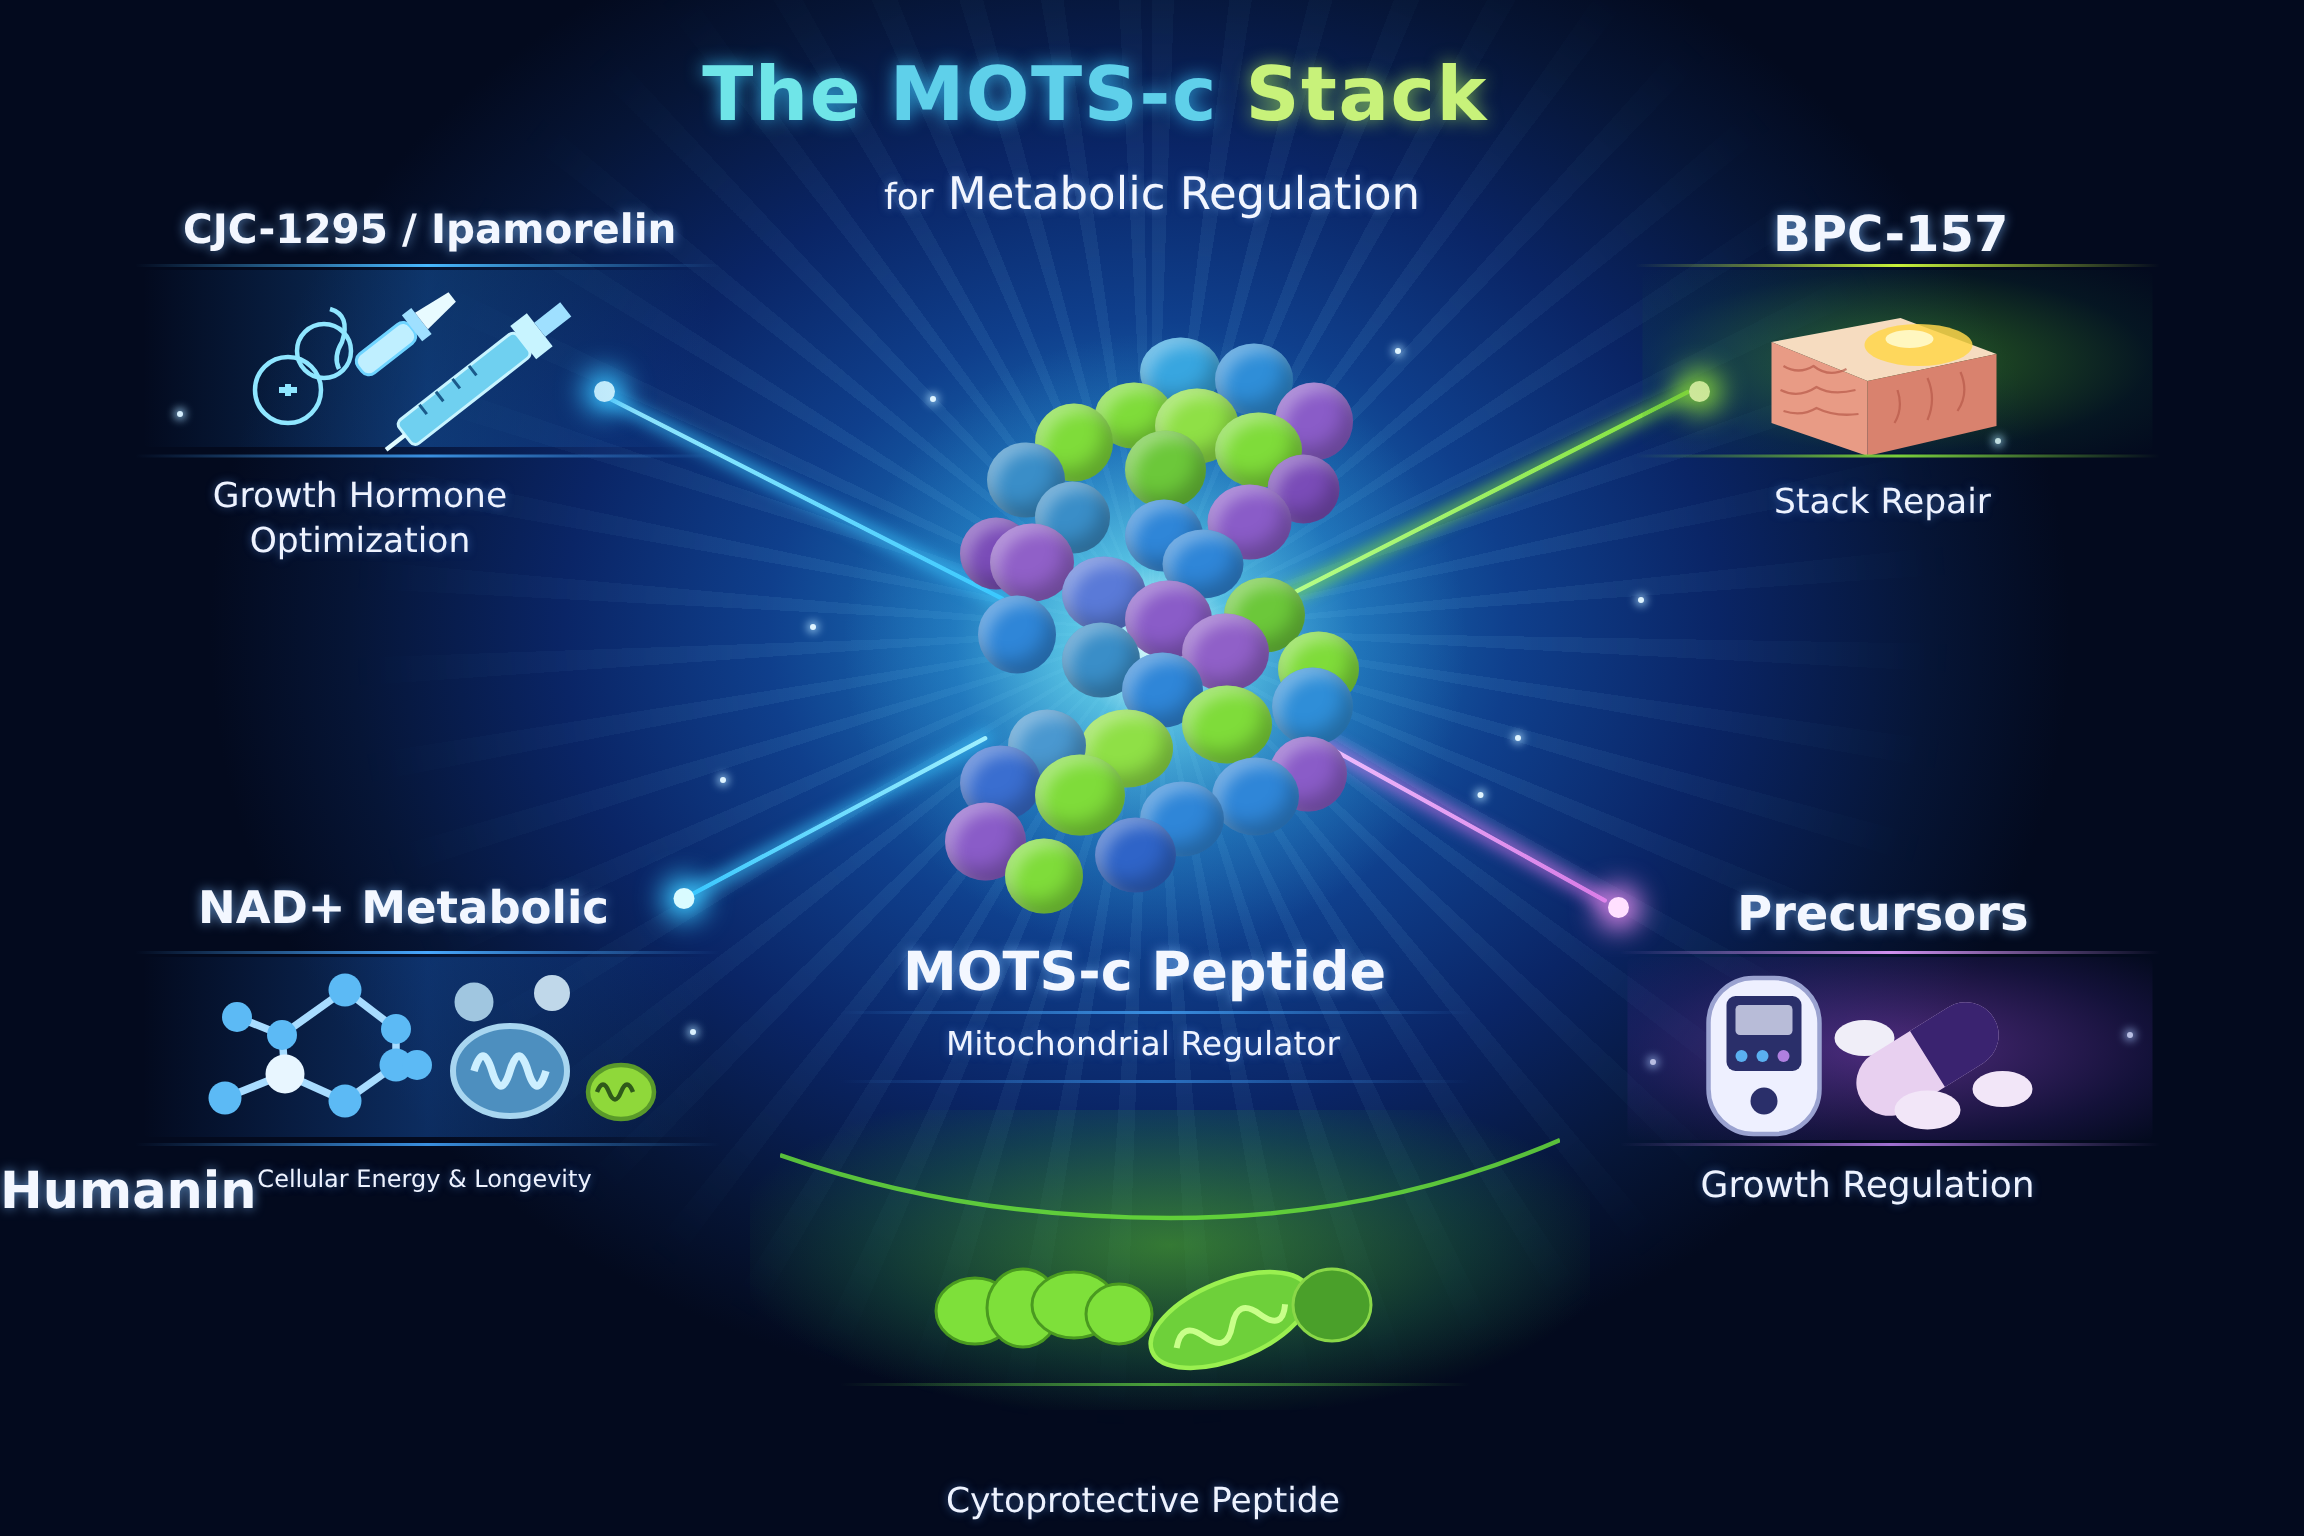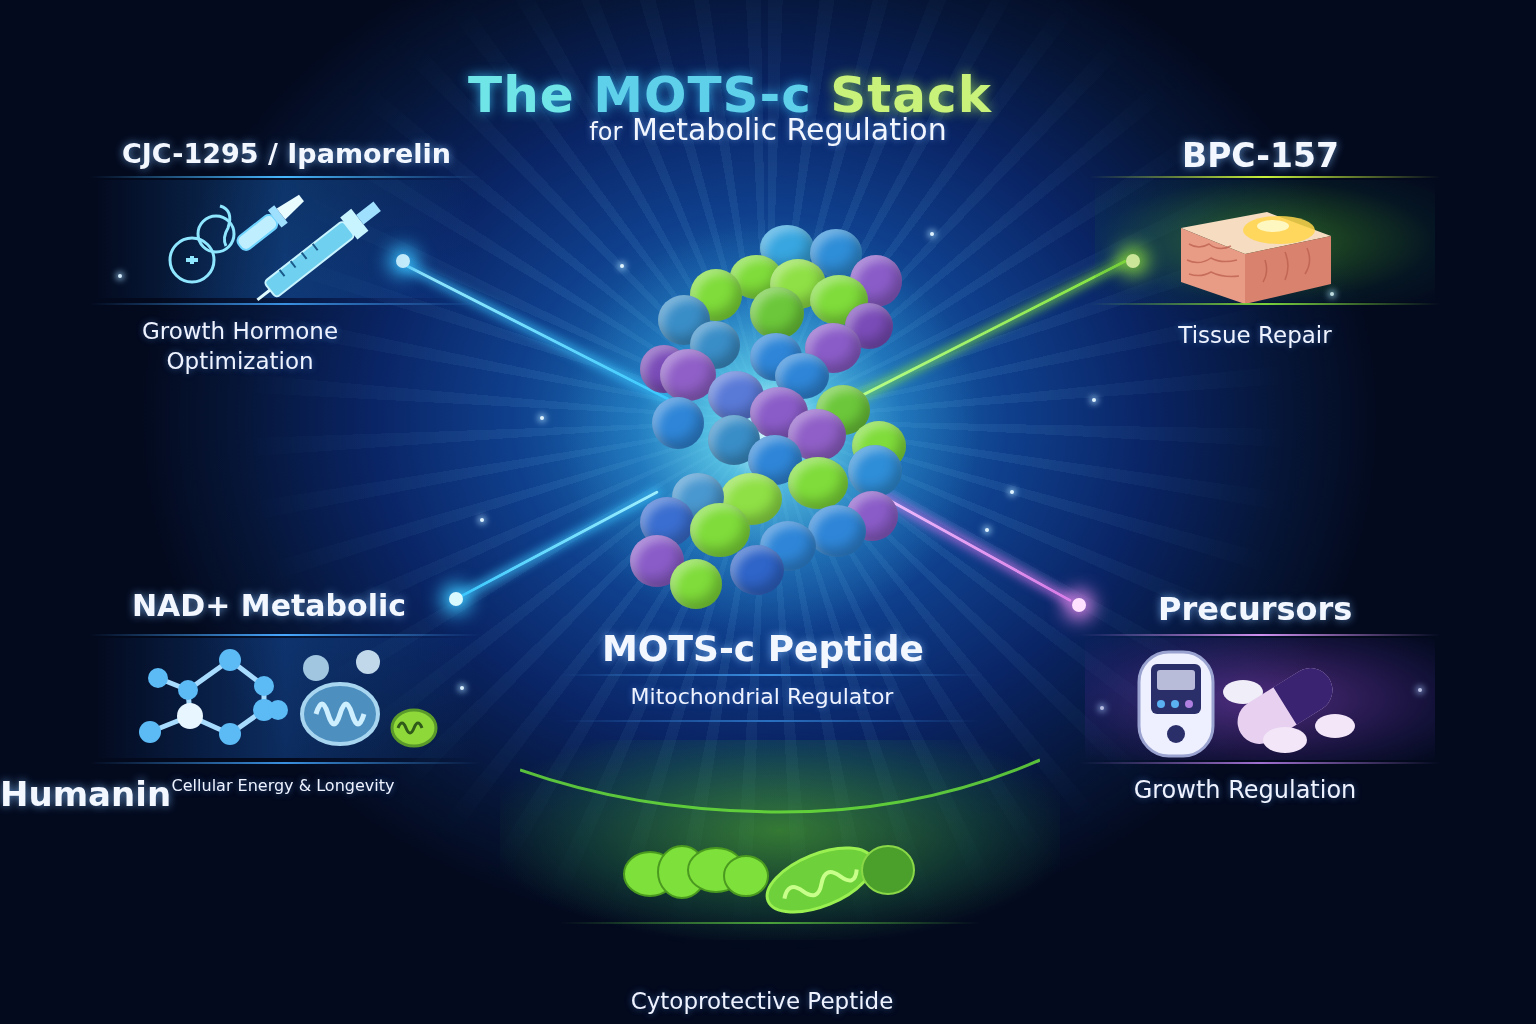--- a/index.html
+++ b/index.html
@@ -17,21 +17,21 @@
   .rays {
     position:absolute; left:0; top:0; width:1536px; height:1024px;
     background: repeating-conic-gradient(from 0deg at 768px 420px, rgba(140,220,255,0.08) 0deg 2deg, rgba(0,0,0,0) 2deg 7deg);
     -webkit-mask-image: radial-gradient(circle at 768px 420px, #000 0%, #000 25%, rgba(0,0,0,0) 55%);
     mask-image: radial-gradient(circle at 768px 420px, #000 0%, #000 25%, rgba(0,0,0,0) 55%);
   }
   .beam { position:absolute; height:3px; transform-origin:0 50%; border-radius:2px; }
   .beam-node { position:absolute; width:14px; height:14px; border-radius:50%; }
   .title {
     position:absolute; left:0; width:1460px; top:34px; text-align:center;
-    font-size:50px; font-weight:bold; letter-spacing:1px;margin-top:32px;
+    font-size:50px; font-weight:bold; letter-spacing:1px;
   }
   .title .t1 { color:#6fe5e8; text-shadow:0 0 12px rgba(60,200,255,0.8); }
   .title .t2 { color:#5fd0ea; text-shadow:0 0 12px rgba(60,200,255,0.8); }
   .title .t3 { color:#c8f27a; text-shadow:0 0 12px rgba(170,240,90,0.7); }
   .subtitle {
     position:absolute; left:0; width:1536px; top:112px; text-align:center;
     font-size:30px; color:#f2f6ff; text-shadow:0 0 6px rgba(120,180,255,0.6);
   }
   .subtitle .small { font-size:24px; }
   .panel-title { position:absolute; font-weight:bold; color:#f3f7ff; text-shadow:0 0 8px rgba(130,190,255,0.7); white-space:nowrap; }
@@ -117,21 +117,21 @@
   <path d="M6 28 L70 54 L70 104 L6 82 Z" fill="#e89b85"></path>
   <path d="M70 54 L156 36 L156 84 L70 104 Z" fill="#d9826e"></path>
   <ellipse cx="104" cy="30" rx="36" ry="14" fill="#ffd64a" opacity="0.85"></ellipse>
   <ellipse cx="98" cy="26" rx="16" ry="6" fill="#fff7c0"></ellipse>
   <g stroke="#b85a4a" stroke-width="1.5" fill="none" opacity="0.7">
     <path d="M14 44 q10 6 20 0 q10 8 22 2 M12 60 q12 6 24 -2 q10 6 26 2 M14 74 q12 4 22 -2 q12 6 28 4"></path>
     <path d="M90 60 q4 12 -2 22 M110 52 q6 14 0 28 M132 48 q6 14 -2 26"></path>
   </g>
 </svg>
 <div class="hline" style="left:1090px;top:303px;width:350px;background:linear-gradient(90deg,rgba(120,220,60,0),#7ad03a,rgba(120,220,60,0));"></div>
-<div class="panel-desc" style="left:1160px;top:322px;width:190px;font-size:23px;">Tissue Repair</div>
+<div class="panel-desc" style="left:1160px;top:322px;width:190px;font-size:23px;">Stack Repair</div>
 
 <div class="panel-title" style="left:132px;top:588px;font-size:30px;">NAD+ Metabolic</div>
 <div class="hline" style="left:90px;top:634px;width:390px;background:linear-gradient(90deg,rgba(60,170,255,0),#48a8ff,rgba(60,170,255,0));"></div>
 <div class="panel-bg" style="left:95px;top:638px;width:380px;height:120px;background:linear-gradient(90deg,rgba(20,90,190,0),rgba(30,110,220,0.35),rgba(20,90,190,0));"></div>
 <svg class="abs" style="left:130px;top:644px;" width="320" height="110" viewBox="0 0 320 110">
   <g stroke="#a8dcff" stroke-width="5">
     <line x1="28" y1="34" x2="58" y2="46"></line>
       <line x1="58" y1="46" x2="100" y2="16"></line>
     <line x1="100" y1="16" x2="134" y2="42"></line>
       <line x1="134" y1="42" x2="134" y2="66"></line>

